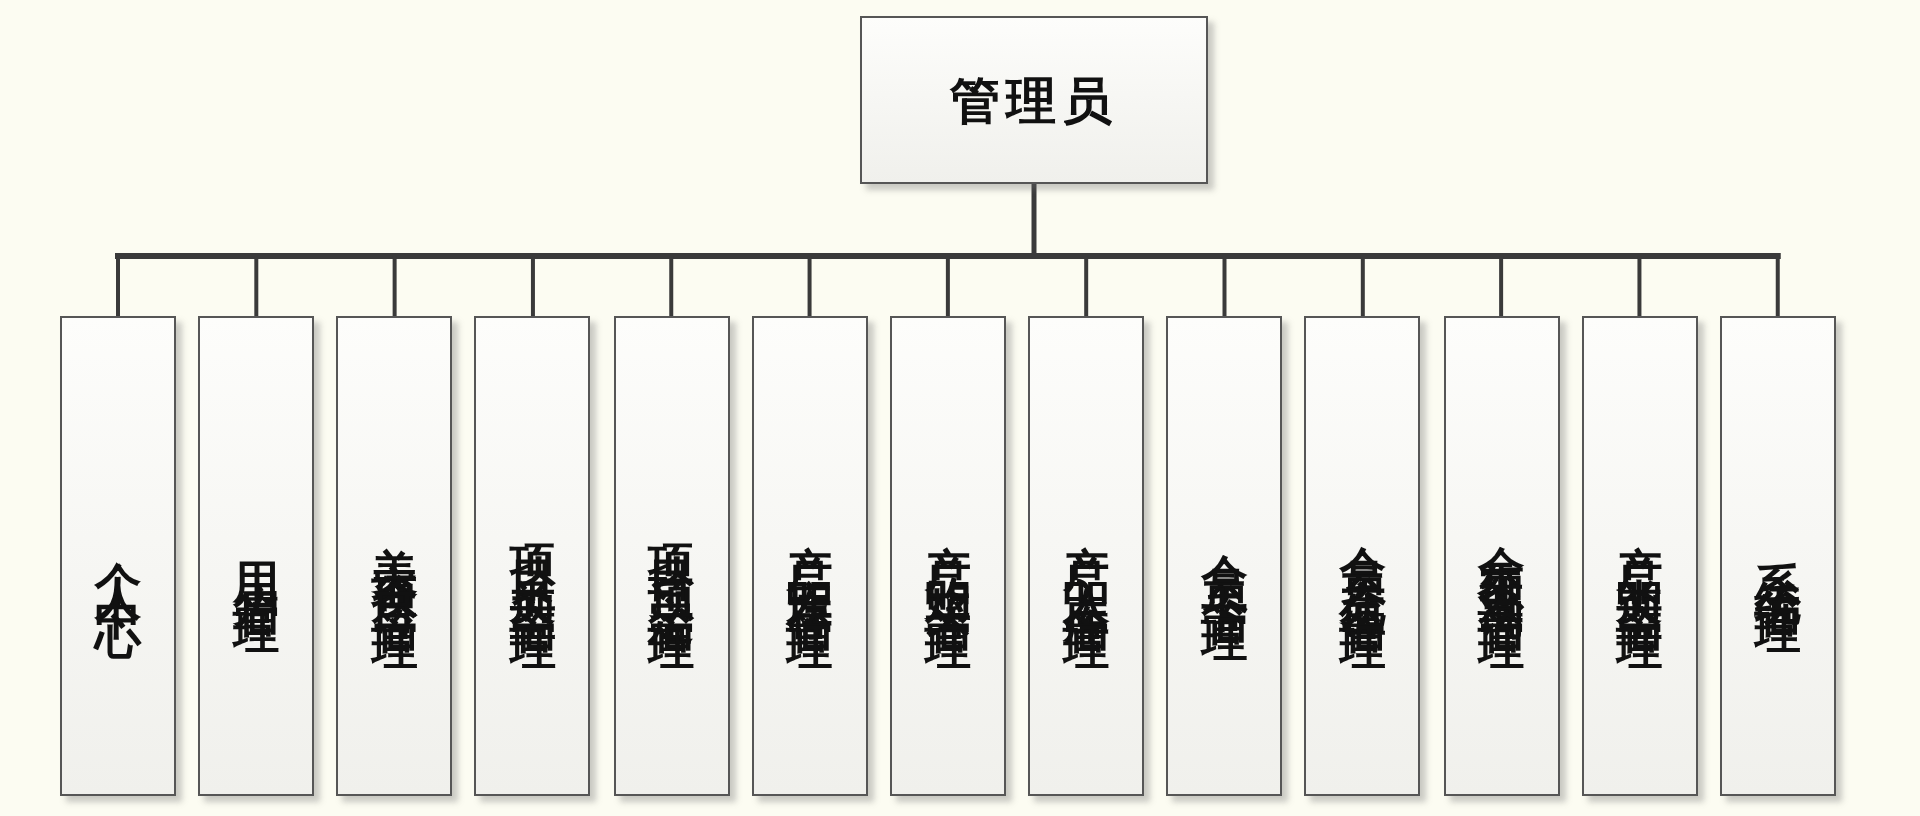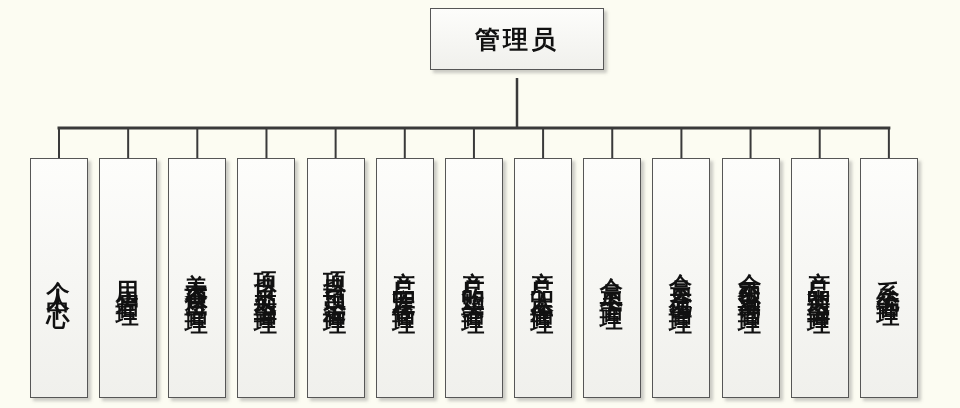--- a/index.html
+++ b/index.html
@@ -21,21 +21,21 @@
   .node {
     background: linear-gradient(180deg, var(--box-fill-top, #fdfdfb) 0%, var(--box-fill-bottom, #f0f0ec) 100%);
     border: 1px solid var(--border-color, #565656);
     box-shadow: 3px 3px 3px rgba(110,110,110,0.35);
     display: flex; align-items: center; justify-content: center;
     color: var(--text-color, #111);
   }
   .root-box {
     position: absolute;
     left: 430px; top: 8px;
-    width: 174px; height: 62px;
+    width: 174px; height: 84px;
     font-size: 25px; font-weight: bold;
     letter-spacing: 3px;
     z-index: 2;
   }
   .children {
     position: absolute;
     left: 30px; top: 158px;
     width: 888px; height: 240px;
     display: flex; justify-content: space-between;
     z-index: 2;

